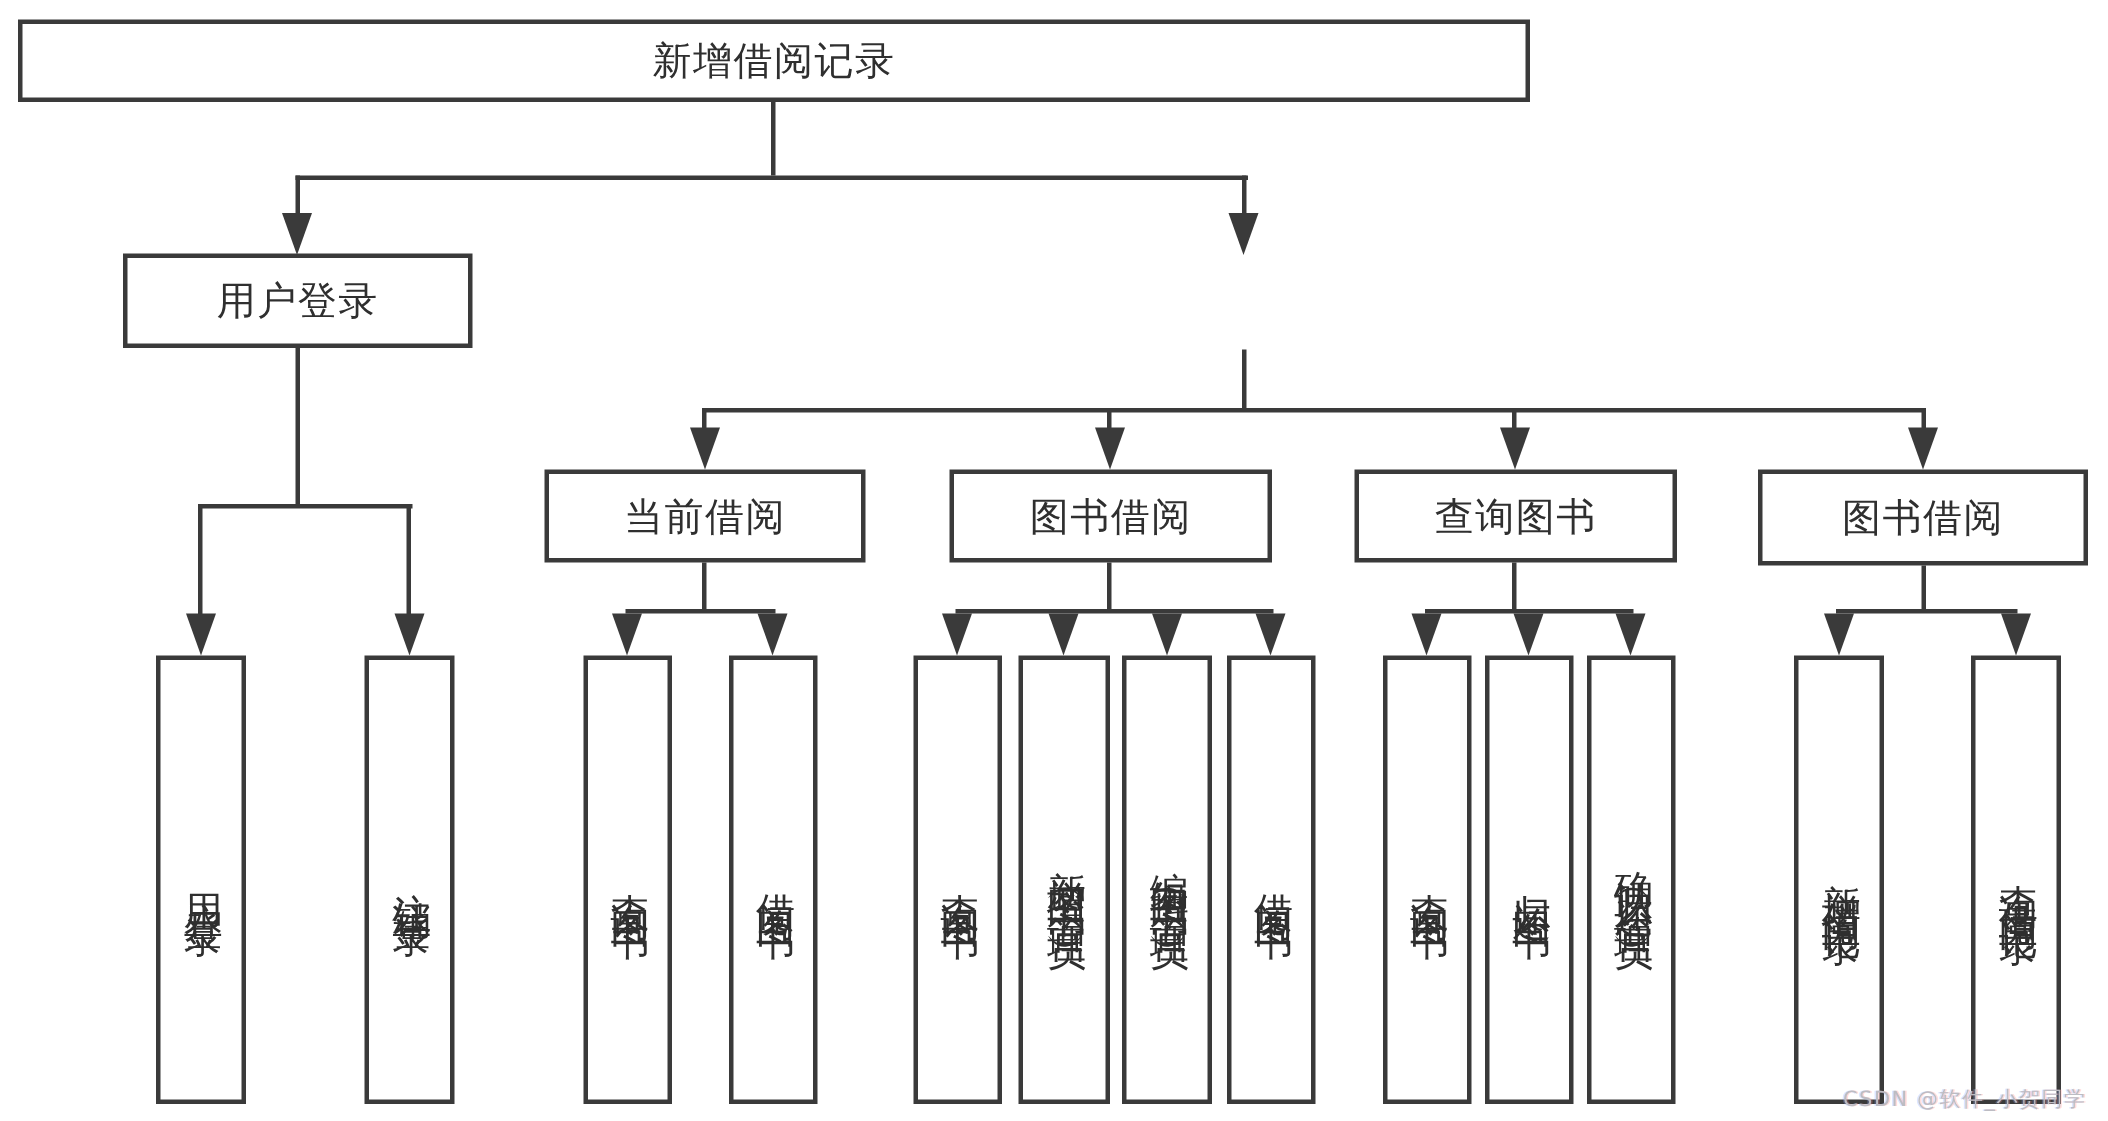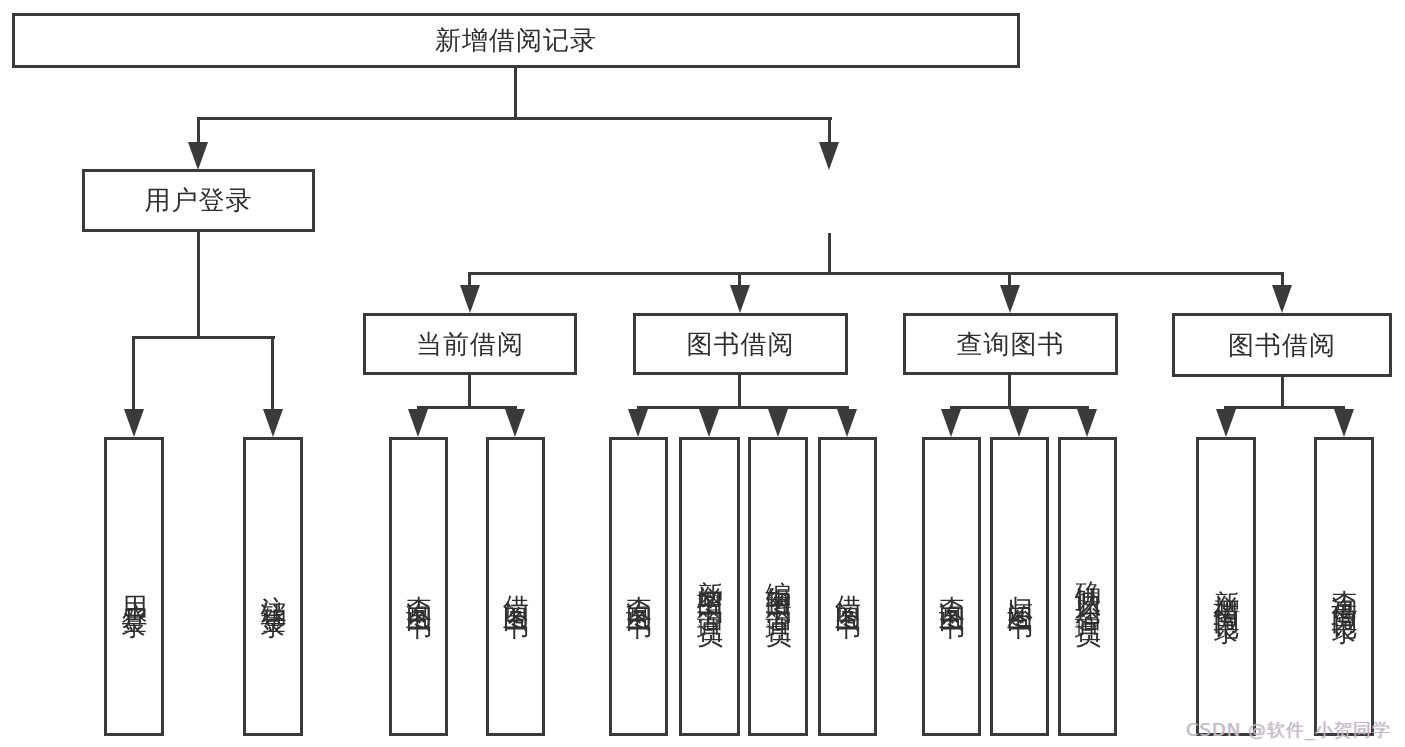--- a/index.html
+++ b/index.html
@@ -30,21 +30,21 @@
   .vl{position:absolute;width:3px;background:var(--line);}
   .hl{position:absolute;height:3px;background:var(--line);}
   .arw{
     position:absolute;width:0;height:0;
     border-left:10px solid transparent;
     border-right:10px solid transparent;
     border-top:28px solid var(--line);
   }
   .watermark{
     position:absolute;right:14px;bottom:5px;
-    font-size:18px;letter-spacing:1px;color:var(--watermark);
+    font-size:14px;letter-spacing:1px;color:var(--watermark);
     text-shadow:1px 0 0 rgba(255,140,140,.30), -1px 0 0 rgba(140,170,255,.30);
     pointer-events:none;white-space:nowrap;margin-top:36px;
   }
 </style>
 </head>
 <body>
 
 <div class="canvas">
 
   <div class="box hdr" style="left:12px;top:13px;width:1008px;height:55px;">

